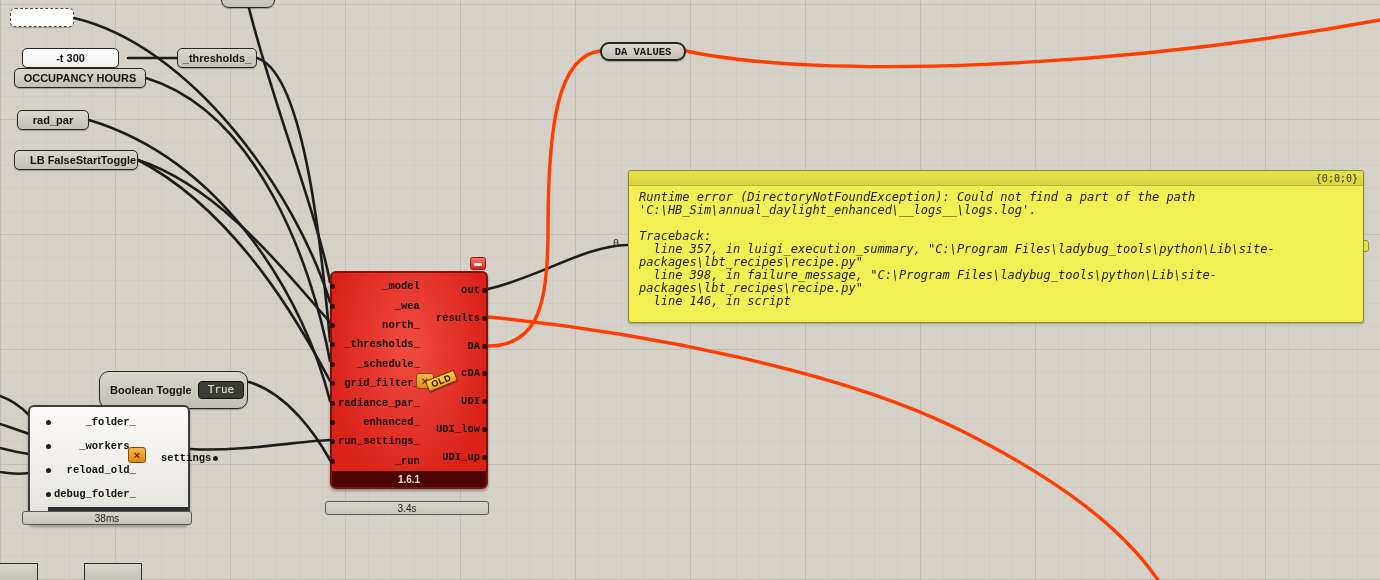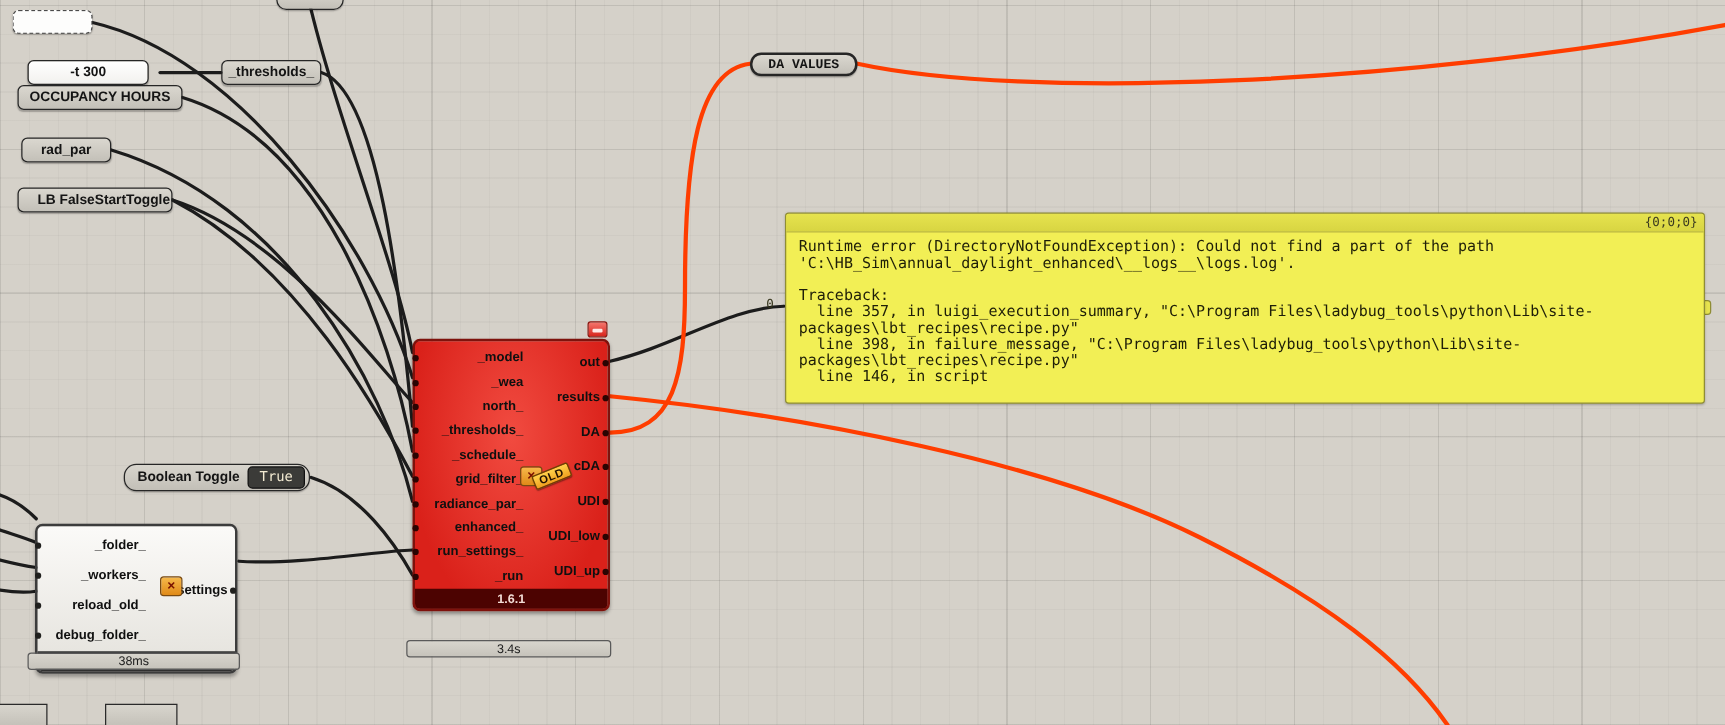--- a/index.html
+++ b/index.html
@@ -29,51 +29,51 @@
   }
   .capsule.white { background: linear-gradient(#ffffff, #f2f1ee); }
   .capsule.dashed { border-style: dashed; border-color:#4a4a4a; background:#fdfdfc; }
   .capsule.strong { border-width: 2.4px; border-radius: 9px; font-size:10.5px;font-family:Liberation Mono, monospace; }
 
   
   .btoggle {
     display:flex; align-items:center; gap:6px;
     background: linear-gradient(#d8d5cd, #c2bfb7);
     border:1.6px solid #262626; border-radius: 10px;
-    padding: 1px 3px 1px 10px; height:22px;
+    padding: 1px 3px 1px 10px; height:38px;
     box-shadow: 0 1px 1px rgba(0,0,0,0.25);
   }
   .btoggle .lbl { font-size:11px; font-weight:bold; color:#141414; }
   .btoggle .val {
     background:#3b3b38; color:#f2ead2; border:1px solid #101010;
     border-radius:4px; font-family:"DejaVu Sans Mono", monospace;
     font-size:11px; padding:1px 9px 2px;
   }
 
   
   .ghc { border-radius:6px; display:flex; flex-direction:column; }
   .ghc .ports { flex:1; display:flex; }
-  .ghc .col { display:flex; flex-direction:column; justify-content:space-around; }
+  .ghc .col { display:flex; flex-direction:column; justify-content:space-around;font-family:Liberation Mono, monospace; }
   .ghc .col.in  { text-align:right; }
   .ghc .col.out { text-align:left; }
   .ghc .port { font-size:10.5px; font-weight:600; color:#101010; position:relative; line-height:11px; }
   .ghc .port.pin::before, .ghc .port.pout::after {
     content:''; position:absolute; top:50%; width:5px; height:5px; margin-top:-2.5px;
     background:#20201e; border-radius:50%;
   }
   .ghc .port.pin::before { left:-8px; }
   .ghc .port.pout::after { right:-7px; }
   .ghc .vbar {
     height:16px; display:flex; align-items:center; justify-content:center;
     font-size:10px; font-weight:bold; border-radius:0 0 4px 4px;
   }
   .runtime-capsule {
     position:absolute; z-index:2; display:flex; align-items:center; justify-content:center;
     background: linear-gradient(#d8d5cd, #c6c3bb); border:1px solid #5a5a5a; border-radius:3px;
-    font-size:10px; color:#202020;margin-top:11px;
+    font-size:10px; color:#202020;
   }
 
   
   .recipe {
     left:330px; top:271px; width:158px; height:218px;
     background: radial-gradient(ellipse at 50% 35%, #f14b40, #da211a 75%);
     border:2px solid #7e120c;
     box-shadow: 0 2px 3px rgba(0,0,0,0.35);
   }
   .recipe .ports { padding:4px 6px 0 6px; }
@@ -97,24 +97,25 @@
   }
 
   .err-min {
     position:absolute; left:470px; top:257px; width:16px; height:13px; z-index:3;
     background:linear-gradient(#f4766d,#d8251c); border:1px solid #8c1812; border-radius:2.5px;
   }
   .err-min::after { content:''; position:absolute; left:3px; right:3px; top:5px; height:3px; background:#ffe9e6; border-radius:1px; }
 
   
   .settings {
-    left:28px; top:419px; width:162px; height:120px;
+    left:28px; top:405px; width:162px; height:120px;
     background: linear-gradient(#fbfaf8, #e4e2dc);
     border:2px solid #3c3c3c;
     box-shadow: 0 2px 3px rgba(0,0,0,0.3);
+    padding-left: 18px;
   }
   .settings .ports { padding:3px 6px 0 6px; }
   .settings .col.in { width:92px; padding-right:3px; }
   .settings .col.out { flex:1; padding-left:22px; }
   .settings .vbar { background:#303030; color:#e8e6e0; }
   .settings .tool-chip { position:static; display:inline-block; }
   .settings .chip-holder { position:absolute; left:98px; top:38px; }
 
   
   .epanel {
@@ -123,21 +124,21 @@
     display:flex; flex-direction:column; overflow:hidden;
     box-shadow: 0 1px 2px rgba(0,0,0,0.25);
   }
   .epanel .ehead {
     height:15px; flex:0 0 15px; background:linear-gradient(#e6e34e,#d8d542);
     border-bottom:1px solid #b9b640; display:flex; align-items:center; justify-content:flex-end;
     font-family:"DejaVu Sans Mono", monospace; font-size:10px; color:#3a3a20; padding:0 5px;text-align:center;
   }
   .epanel pre {
     font-family:"DejaVu Sans Mono", monospace; font-size:12px; line-height:13px;
-    color:#1e1e08; padding:5px 8px 0 10px; white-space:pre-wrap;
+    color:#1e1e08; padding:5px 8px 0 10px; white-space:pre-wrap;font-style:italic;
   }
   .panel-idx {
     position:absolute; left:613px; top:238px; z-index:2;
     font-family:"DejaVu Sans Mono", monospace; font-size:10px; color:#33331a;
   }
   .panel-nub {
     position:absolute; left:1361px; top:240px; width:8px; height:12px; z-index:1;
     background:#e6e34e; border:1px solid #8f8d35; border-radius:0 3px 3px 0;
   }
 

